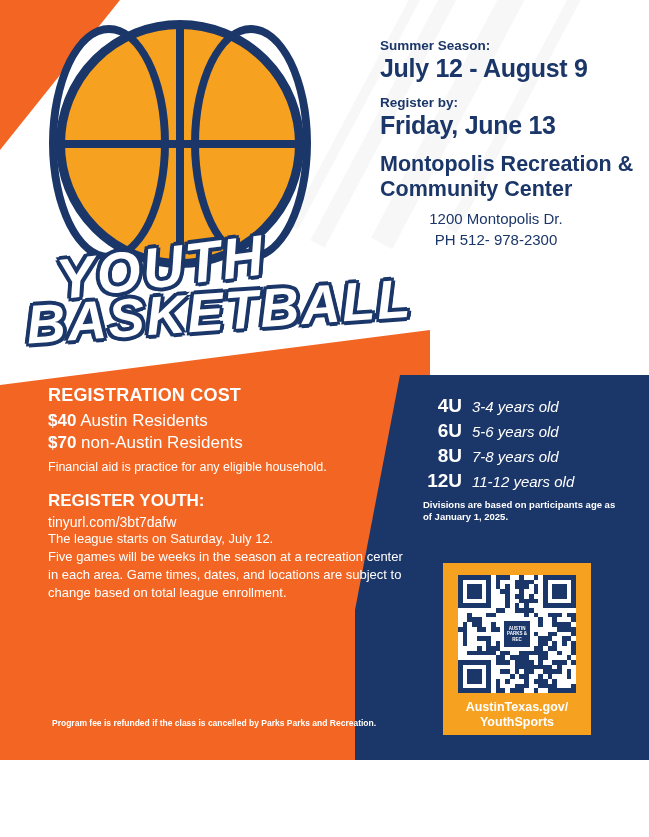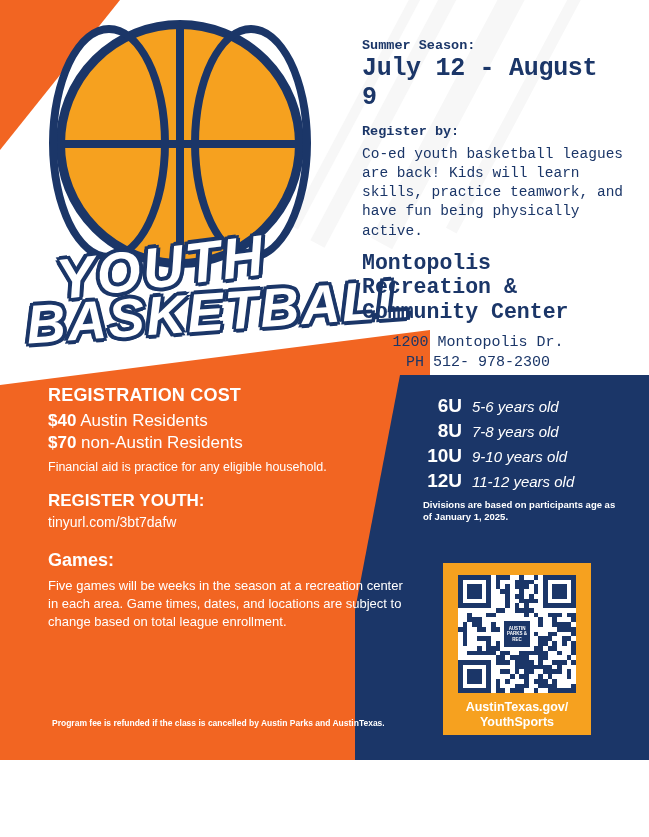--- a/index.html
+++ b/index.html
@@ -124,23 +124,22 @@
   }
   .wm-basket {
     left: 12px; top: 58px;
     font-size: 54px;
     transform: rotate(-4deg);
   }
 
   
   .right-col {
     position: absolute;
-    left: 362px; top: 38px;
+    left: 380px; top: 38px;
     width: 262px;
-    font-family: Liberation Mono, monospace;
   }
   .kicker {
     color: #1b3668;
     font-size: 13.5px;
     font-weight: bold;
     margin: 0 0 1px 0;
   }
   .big-date {
     color: #1b3668;
     font-size: 25px;
@@ -348,21 +347,21 @@
 
   <div class="wordmark">
     <div class="wm-line wm-youth">YOUTH</div>
     <div class="wm-line wm-basket">BASKETBALL</div>
   </div>
 
   <div class="right-col">
     <p class="kicker">Summer Season:</p>
     <p class="big-date">July 12 - August 9</p>
     <p class="kicker">Register by:</p>
-    <p class="blurb">Co-ed youth basketball leagues are back! Kids will learn skills, practice teamwork, and have fun being physically active.</p>
+    <p class="big-date">Friday, June 13</p>
     <p class="center-name">Montopolis Recreation &amp; Community Center</p>
     <p class="center-addr">1200 Montopolis Dr.</p>
     <p class="center-addr">PH 512- 978-2300</p>
   </div>
 
   <div class="left-col">
     <p class="h-reg">REGISTRATION COST</p>
     <p class="price">
       <b>$40</b>
       <span>Austin Residents</span>
@@ -370,38 +369,38 @@
     <p class="price">
       <b>$70</b>
       <span>non-Austin Residents</span>
     </p>
     <p class="fine">Financial aid is practice for any eligible household.</p>
 
     <p class="h-sub">REGISTER YOUTH:</p>
     <p class="url">tinyurl.com/3bt7dafw</p>
 
 
-    <p class="h-games">Games:</p>
+    <p class="body-txt">The league starts on Saturday, July 12.</p>
     <p class="body-txt">Five games will be weeks in the season at a recreation center in each area. Game times, dates, and locations are subject to change based on total league enrollment.</p>
   </div>
 
-  <div class="refund">Program fee is refunded if the class is cancelled by Austin Parks and AustinTexas.</div>
+  <div class="refund">Program fee is refunded if the class is cancelled by Parks Parks and Recreation.</div>
 
   <div class="divisions">
+    <div class="div-row">
+      <span class="div-age">4U</span>
+      <span class="div-desc">3-4 years old</span>
+    </div>
     <div class="div-row">
       <span class="div-age">6U</span>
       <span class="div-desc">5-6 years old</span>
     </div>
     <div class="div-row">
       <span class="div-age">8U</span>
       <span class="div-desc">7-8 years old</span>
-    </div>
-    <div class="div-row">
-      <span class="div-age">10U</span>
-      <span class="div-desc">9-10 years old</span>
     </div>
     <div class="div-row">
       <span class="div-age">12U</span>
       <span class="div-desc">11-12 years old</span>
     </div>
     <div class="div-note">Divisions are based on participants age as of January 1, 2025.</div>
   </div>
 
   <div class="qr-card">
     <div class="qr-box" id="qr-box">

